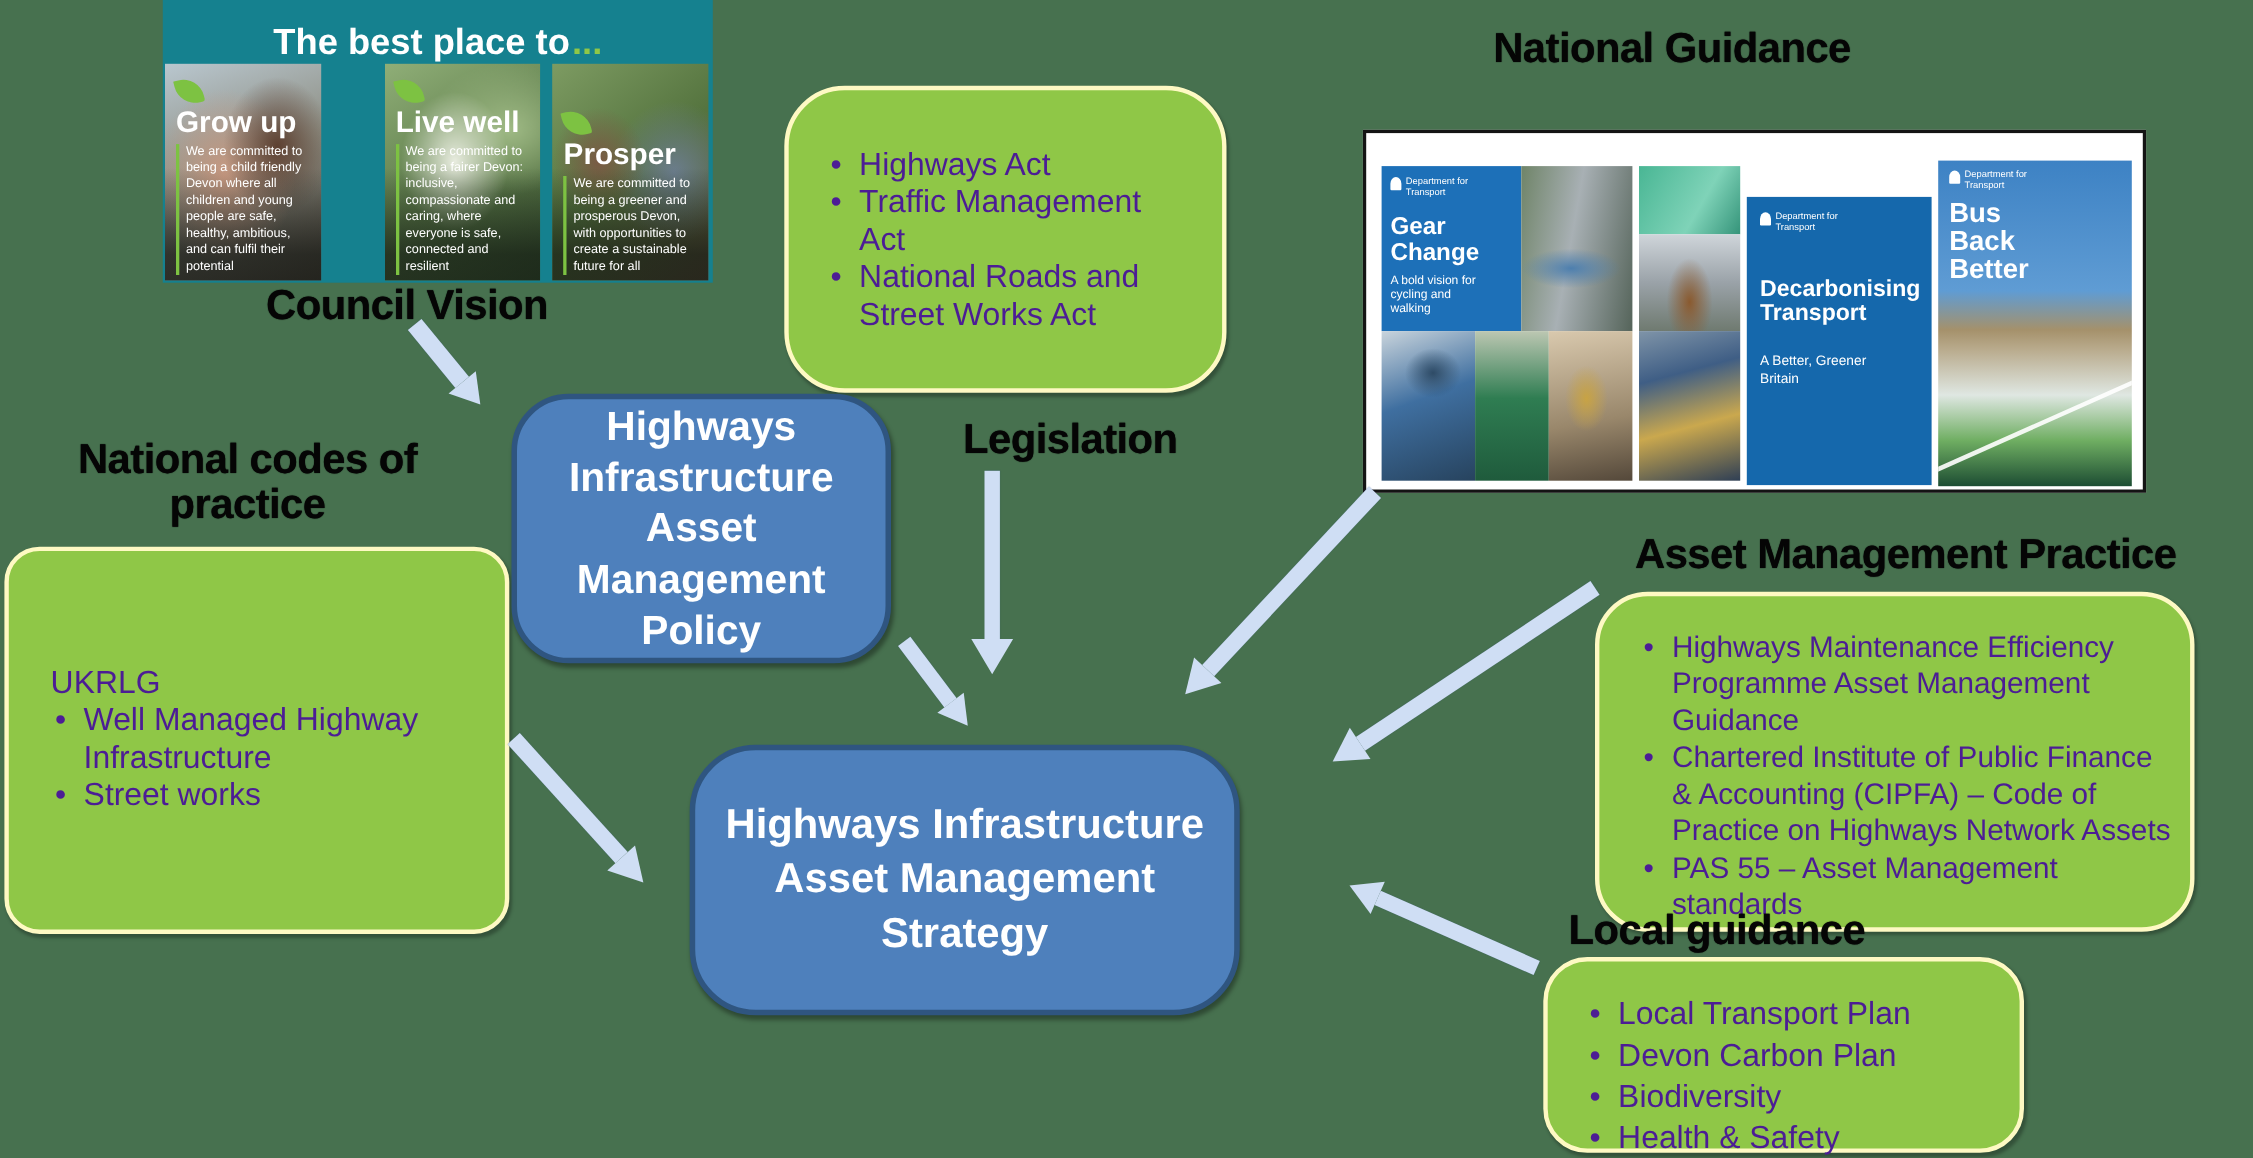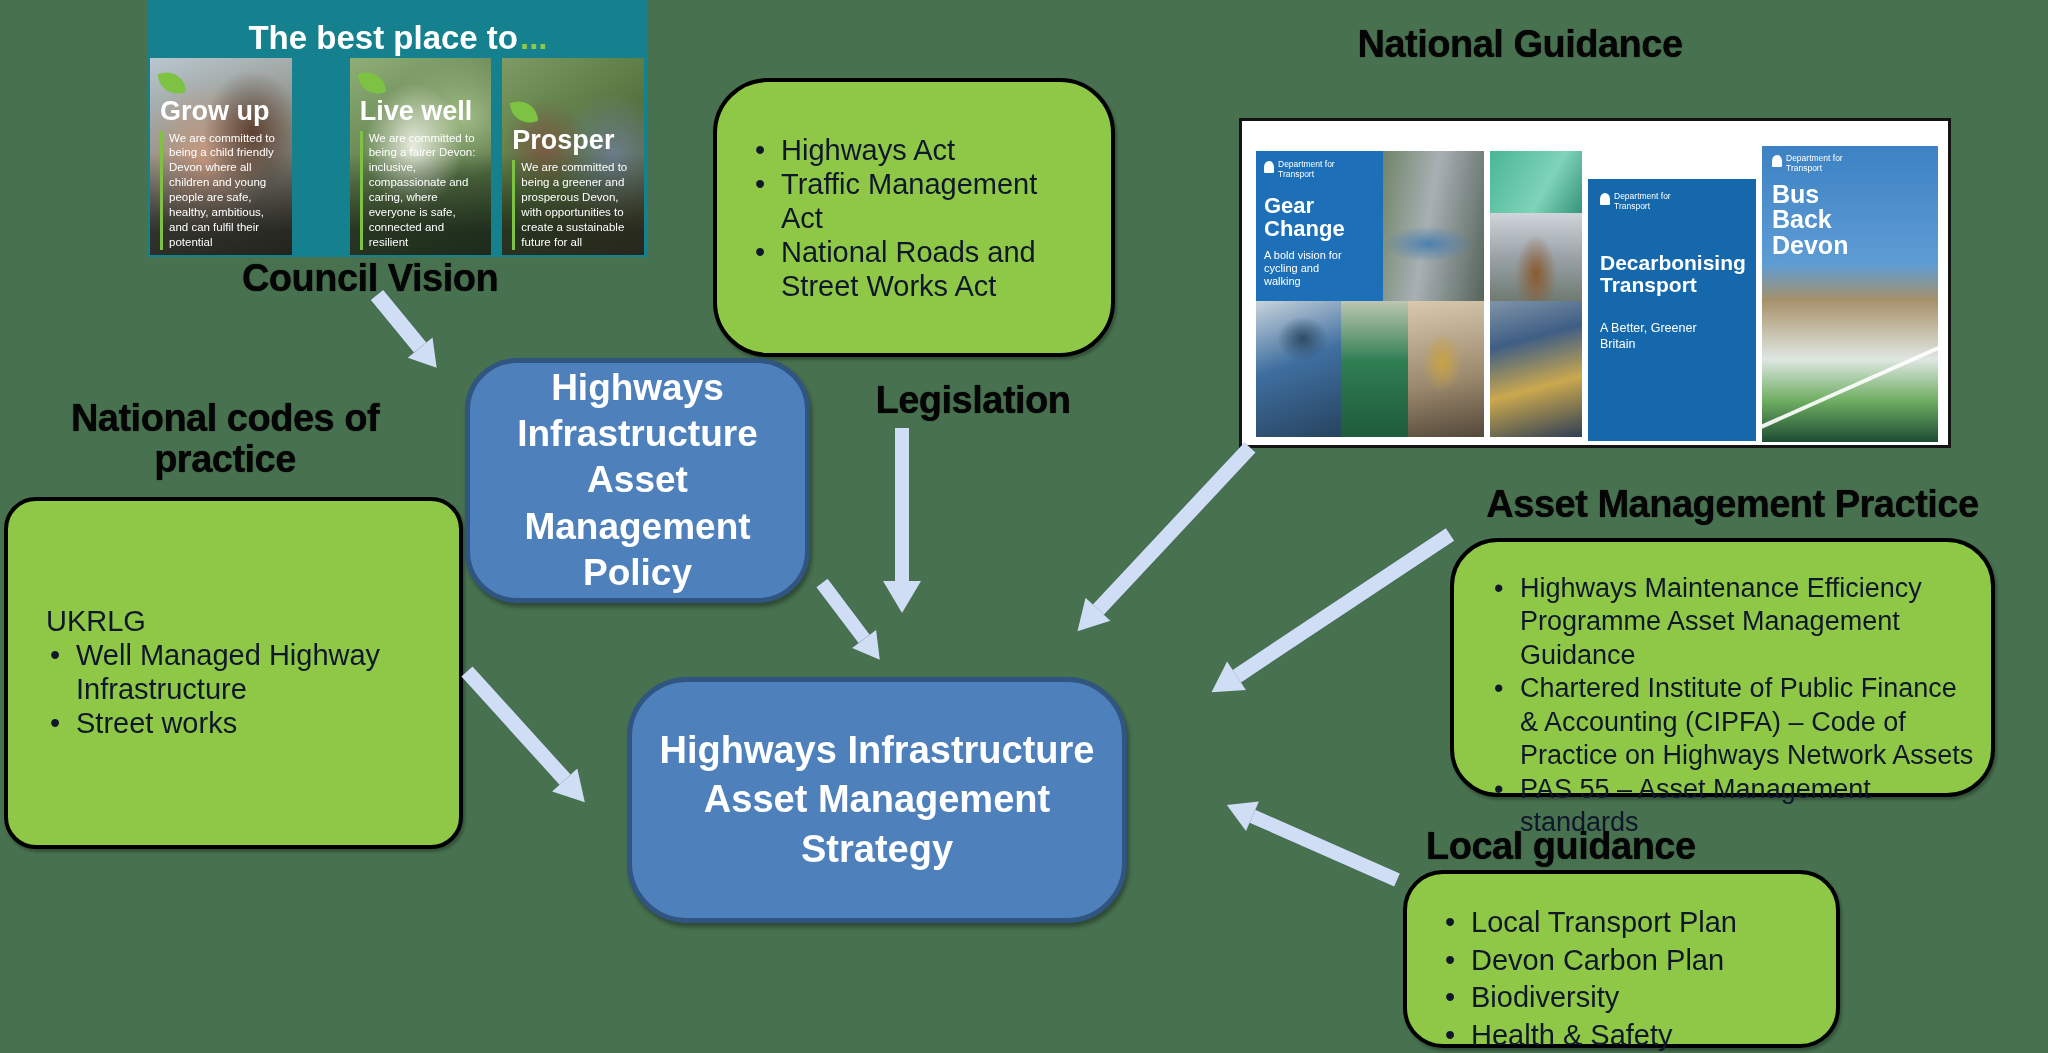--- a/index.html
+++ b/index.html
@@ -18,29 +18,29 @@
   }
   .lbl-council{left:150px;top:258px;width:440px;}
   .lbl-legislation{left:823px;top:380px;width:300px;}
   .lbl-ng{left:1270px;top:24px;width:500px;}
   .lbl-codes{left:25px;top:398px;width:400px;}
   .lbl-amg{left:1460px;top:484px;width:545px;}
   .lbl-local{left:1426px;top:826px;width:420px;text-align:left;}
 
   
   .gbox{
-    position:absolute;background:#8FC747;border:4px solid #000000;
-    color:#0f172a;font-size:29px;line-height:1.17;
+    position:absolute;background:#8FC747;border:4px solid #fef9c3;
+    color:#4c1d95;font-size:29px;line-height:1.17;
     box-shadow:2px 3px 3px rgba(0,0,0,0.28);
     box-sizing:border-box;
   }
   .box-legislation{left:713px;top:78px;width:402px;height:279px;border-radius:55px;padding:52px 28px 0 34px;}
   .box-codes{left:4px;top:497px;width:459px;height:352px;border-radius:32px;padding:0 26px 0 38px;
     display:flex;flex-direction:column;justify-content:center;}
-  .box-amg{left:1450px;top:538px;width:545px;height:259px;border-radius:48px;padding:30px 16px 16px 36px;
+  .box-amg{left:1450px;top:538px;width:545px;height:309px;border-radius:48px;padding:30px 16px 16px 36px;
     font-size:27px;line-height:1.24;}
   .box-local{left:1403px;top:870px;width:437px;height:178px;border-radius:40px;padding:30px 18px 0 34px;line-height:1.3;}
 
   .blt{position:relative;padding-left:30px;}
   .blt::before{content:"\2022";position:absolute;left:4px;top:0;}
 
   
   .bbox{
     position:absolute;background:#4E80BC;border:5px solid #2F5580;
     color:#fff;font-weight:bold;text-align:center;
@@ -204,21 +204,21 @@
       <div class="dc-title">Decarbonising Transport</div>
       <div class="dc-sub">A Better, Greener Britain</div>
     </div>
 
     <div class="bb">
       <div class="bb-inner">
         <div class="dft">
           <div class="dft-crest"></div>
           <div class="dft-name">Department for Transport</div>
         </div>
-        <div class="bb-title">Bus Back Devon</div>
+        <div class="bb-title">Bus Back Better</div>
       </div>
     </div>
   </div>
 
   <div class="hlabel lbl-codes">National codes of practice</div>
   <div class="gbox box-codes">
     <div>UKRLG</div>
     <div class="blt">Well Managed Highway Infrastructure</div>
     <div class="blt">Street works</div>
   </div>

